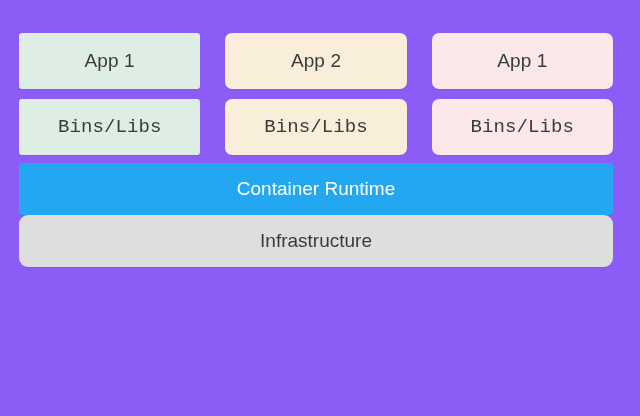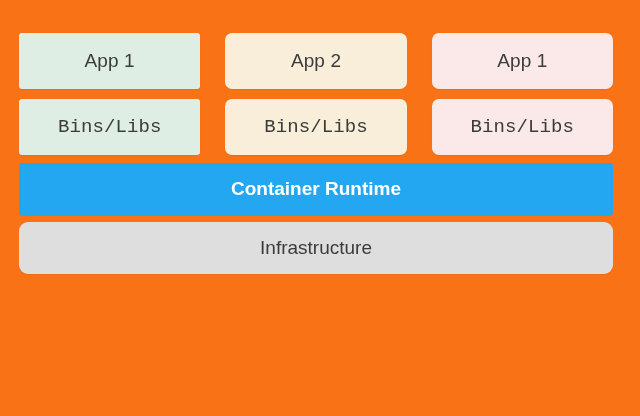--- a/index.html
+++ b/index.html
@@ -10,21 +10,21 @@
     width: 640px;
     height: 416px;
     background: #f5f5f5;
     font-family: "Liberation Sans", sans-serif;
     overflow: hidden;
   }
   #diagram {
     position: relative;
     width: 640px;
     height: 416px;
-    background: #f97316;
+    background: #8b5cf6;
   }
   .stack {
     position: absolute;
     left: 19px;
     top: 33px;
     width: 594px;
   }
   .row {
     display: flex;
     width: 100%;
@@ -57,23 +57,22 @@
     border-radius: 3px;
     box-sizing: border-box;
     font-size: 19px;
     color: #3b3b3b;
     box-shadow: 0 1px 1px rgba(0,0,0,0.06);
   }
   .bar-runtime {
     height: 52px;
     background: #22a7f0;
     color: #ffffff;
-    font-weight: bold;
+    font-weight: normal;
     font-size: 19px;
-    margin-bottom: 7px;
   }
   .bar-host {
     height: 62px;
     background: #efefef;
     margin-bottom: 7px;
   }
   .bar-infra {
     height: 52px;
     background: #dedede;
     border-radius: 9px;

